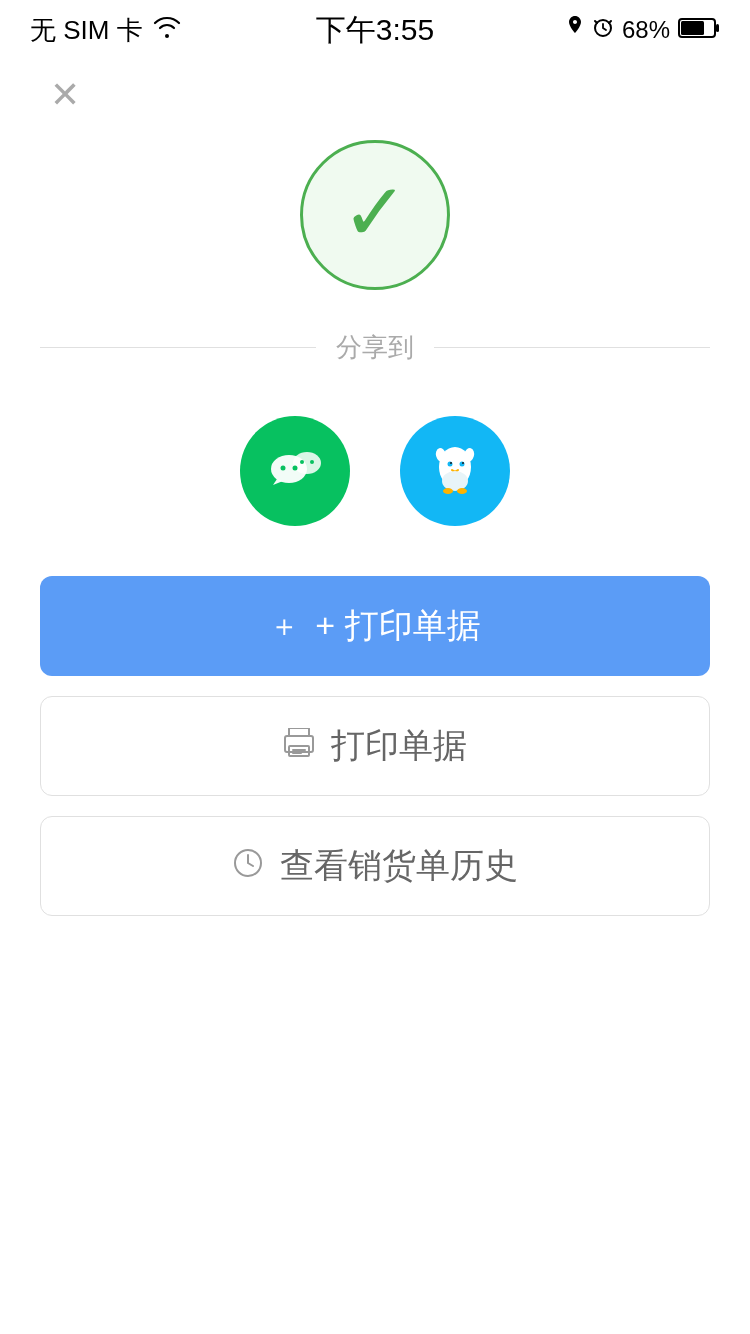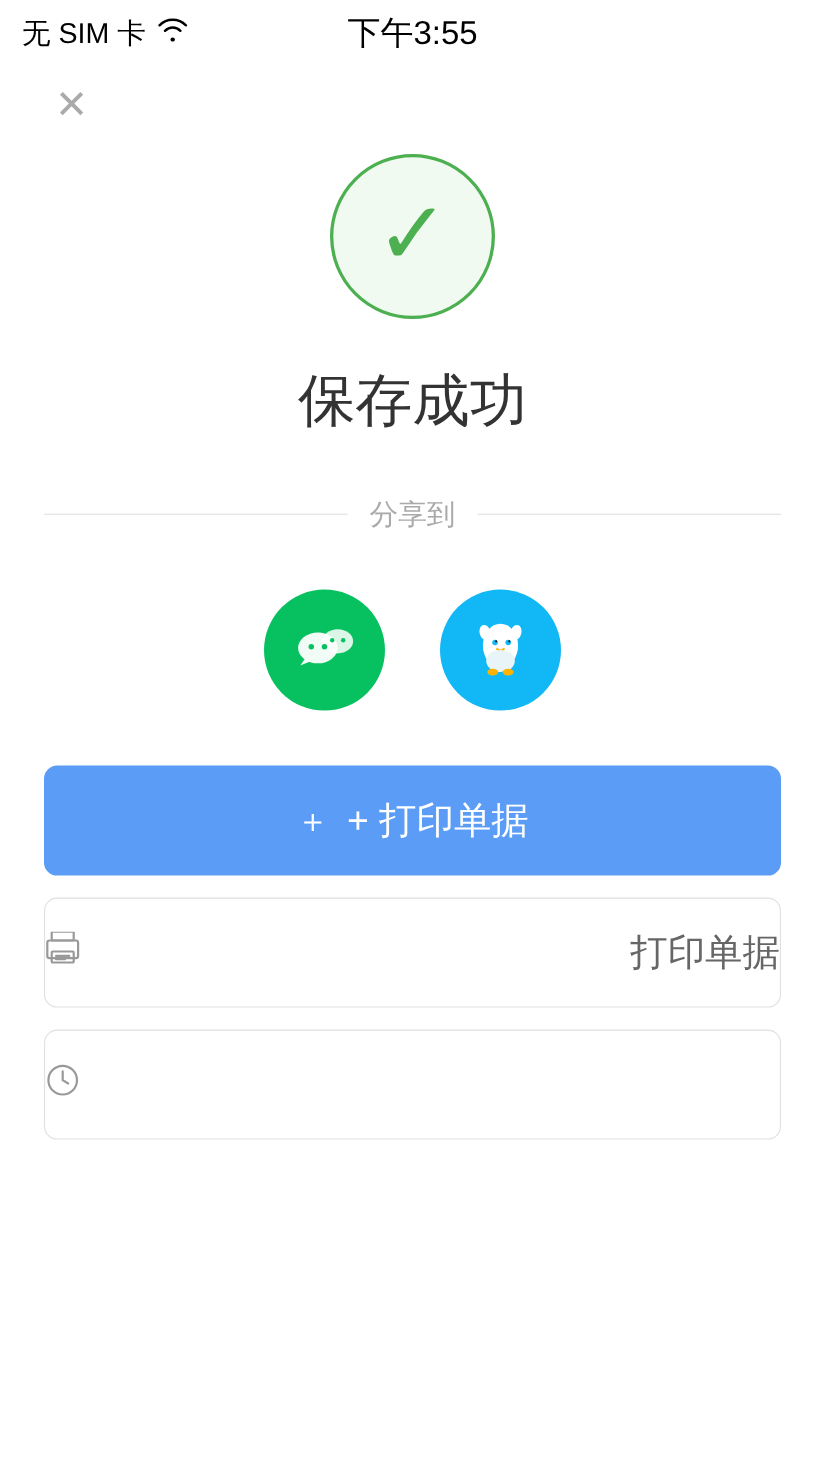--- a/index.html
+++ b/index.html
@@ -18,21 +18,21 @@
     }
 
     
     .status-bar {
       width: 100%;
       height: 60px;
       background: #ffffff;
       display: flex;
       align-items: center;
       justify-content: space-between;
-      padding: 0 20px;
+      padding: 0 30px;
     }
 
     .status-left {
       display: flex;
       align-items: center;
       gap: 10px;
       font-size: 26px;
       color: #000;
     }
 
@@ -197,21 +197,21 @@
       width: 100%;
       height: 100px;
       border-radius: 12px;
       border: 1px solid #e0e0e0;
       background: #ffffff;
       color: #666;
       font-size: 34px;
       cursor: pointer;
       display: flex;
       align-items: center;
-      justify-content: space-between;
+      justify-content: center;
       gap: 16px;
     }
 
     .btn-icon {
       font-size: 30px;
     }
   </style>
 </head>
 <body>
 
@@ -221,33 +221,56 @@
     <span class="wifi-icon">
       
       <svg width="28" height="22" viewBox="0 0 28 22" fill="none">
         <path d="M14 18a2 2 0 100 4 2 2 0 000-4z" fill="#000"></path>
         <path d="M7 12c1.9-1.9 4.5-3 7-3s5.1 1.1 7 3" stroke="#000" stroke-width="2.2" stroke-linecap="round" fill="none"></path>
         <path d="M2 7C5.3 3.7 9.5 2 14 2s8.7 1.7 12 5" stroke="#000" stroke-width="2.2" stroke-linecap="round" fill="none"></path>
       </svg>
     </span>
   </div>
   <div class="status-center">下午3:55</div>
+  <div class="status-right">
+
+    <span>
+      <svg width="18" height="22" viewBox="0 0 18 22" fill="#000">
+        <path d="M9 0C5.7 0 3 2.7 3 6c0 4.5 6 11 6 11s6-6.5 6-11c0-3.3-2.7-6-6-6zm0 8c-1.1 0-2-.9-2-2s.9-2 2-2 2 .9 2 2-.9 2-2 2z"></path>
+      </svg>
+    </span>
+
+    <span>
+      <svg width="22" height="22" viewBox="0 0 22 22" fill="#000">
+        <circle cx="11" cy="12" r="8" stroke="#000" stroke-width="2" fill="none"></circle>
+        <path d="M11 8v4l3 2" stroke="#000" stroke-width="1.8" stroke-linecap="round" fill="none"></path>
+        <path d="M3 5l2 2M19 5l-2 2" stroke="#000" stroke-width="2" stroke-linecap="round"></path>
+      </svg>
+    </span>
+    <span>68%</span>
+    <span>
+      <svg width="42" height="20" viewBox="0 0 42 20" fill="none">
+        <rect x="1" y="1" width="36" height="18" rx="3" stroke="#000" stroke-width="2"></rect>
+        <rect x="3" y="3" width="23" height="14" rx="1.5" fill="#000"></rect>
+        <rect x="38" y="6" width="3" height="8" rx="1.5" fill="#000"></rect>
+      </svg>
+    </span>
+  </div>
 </div>
 
 <div class="close-button">
   <span class="close-x">✕</span>
 </div>
 
 <div class="main-content">
 
   <div class="success-circle">
     <span class="checkmark">✓</span>
   </div>
 
-  <div class="success-title">保存成功</div>
 
   <div class="share-section">
     <div class="share-divider">
       <span class="share-label">分享到</span>
     </div>
     <div class="share-icons">
 
       <div class="share-icon-btn wechat-btn">
         <svg class="wechat-svg" viewBox="0 0 65 65" fill="none">
 
@@ -307,16 +330,17 @@
       </span>
       <span>打印单据</span>
     </button>
     <button class="btn-secondary">
       <span class="btn-icon">
         <svg width="32" height="32" viewBox="0 0 32 32" fill="none">
           <circle cx="16" cy="16" r="13" stroke="#999" stroke-width="2" fill="none"></circle>
           <path d="M16 8v8l5 3" stroke="#999" stroke-width="2" stroke-linecap="round" fill="none"></path>
         </svg>
       </span>
+      <span>查看销货单历史</span>
     </button>
   </div>
 
 </div>
 
 </body></html>

